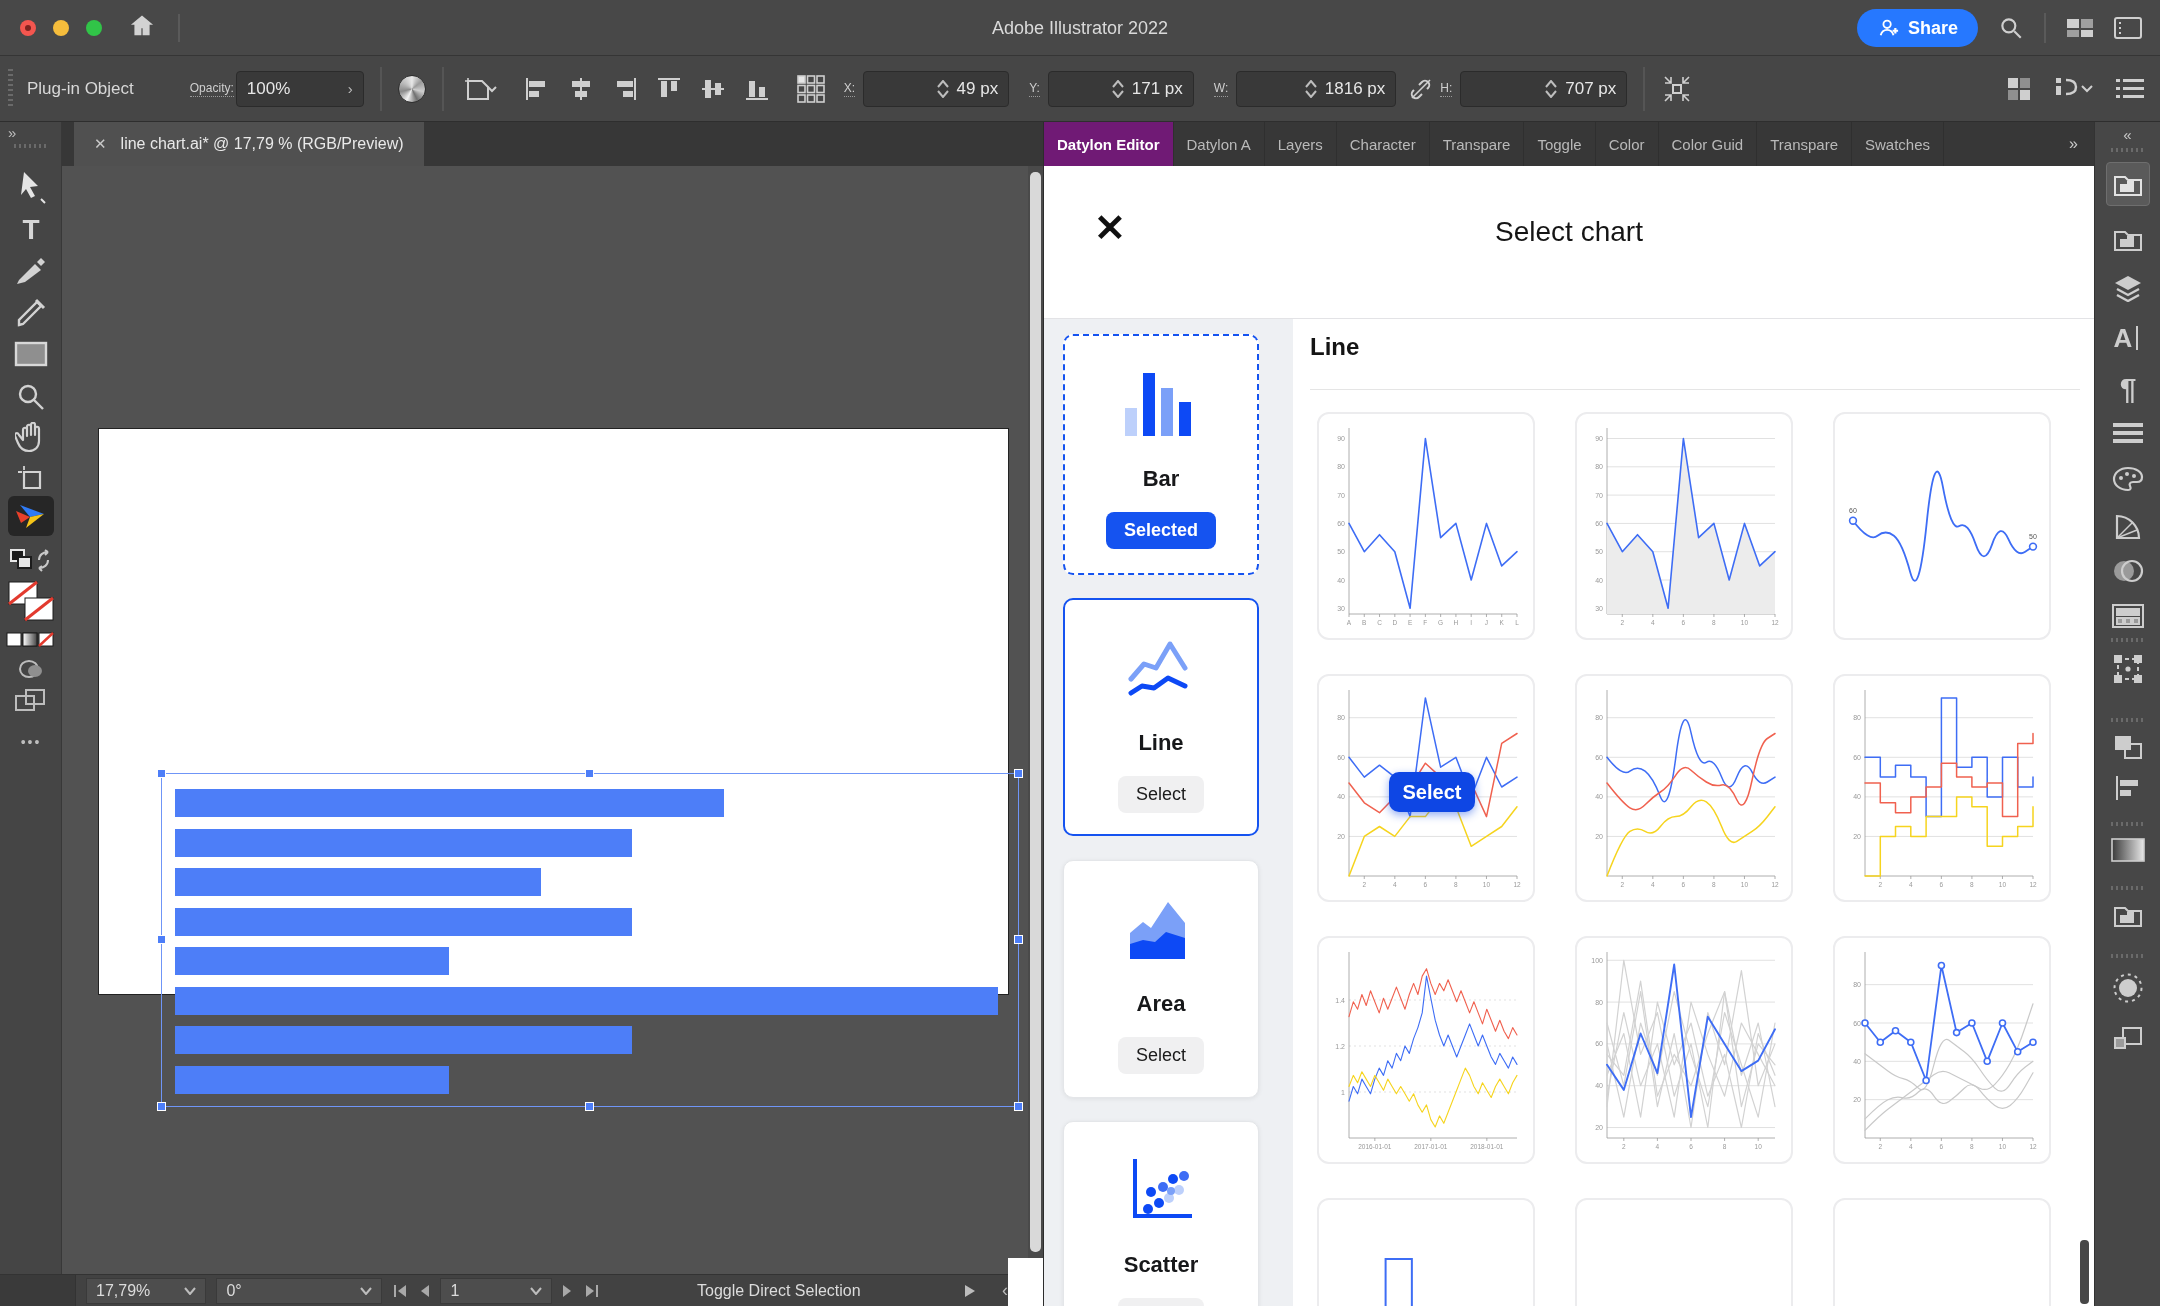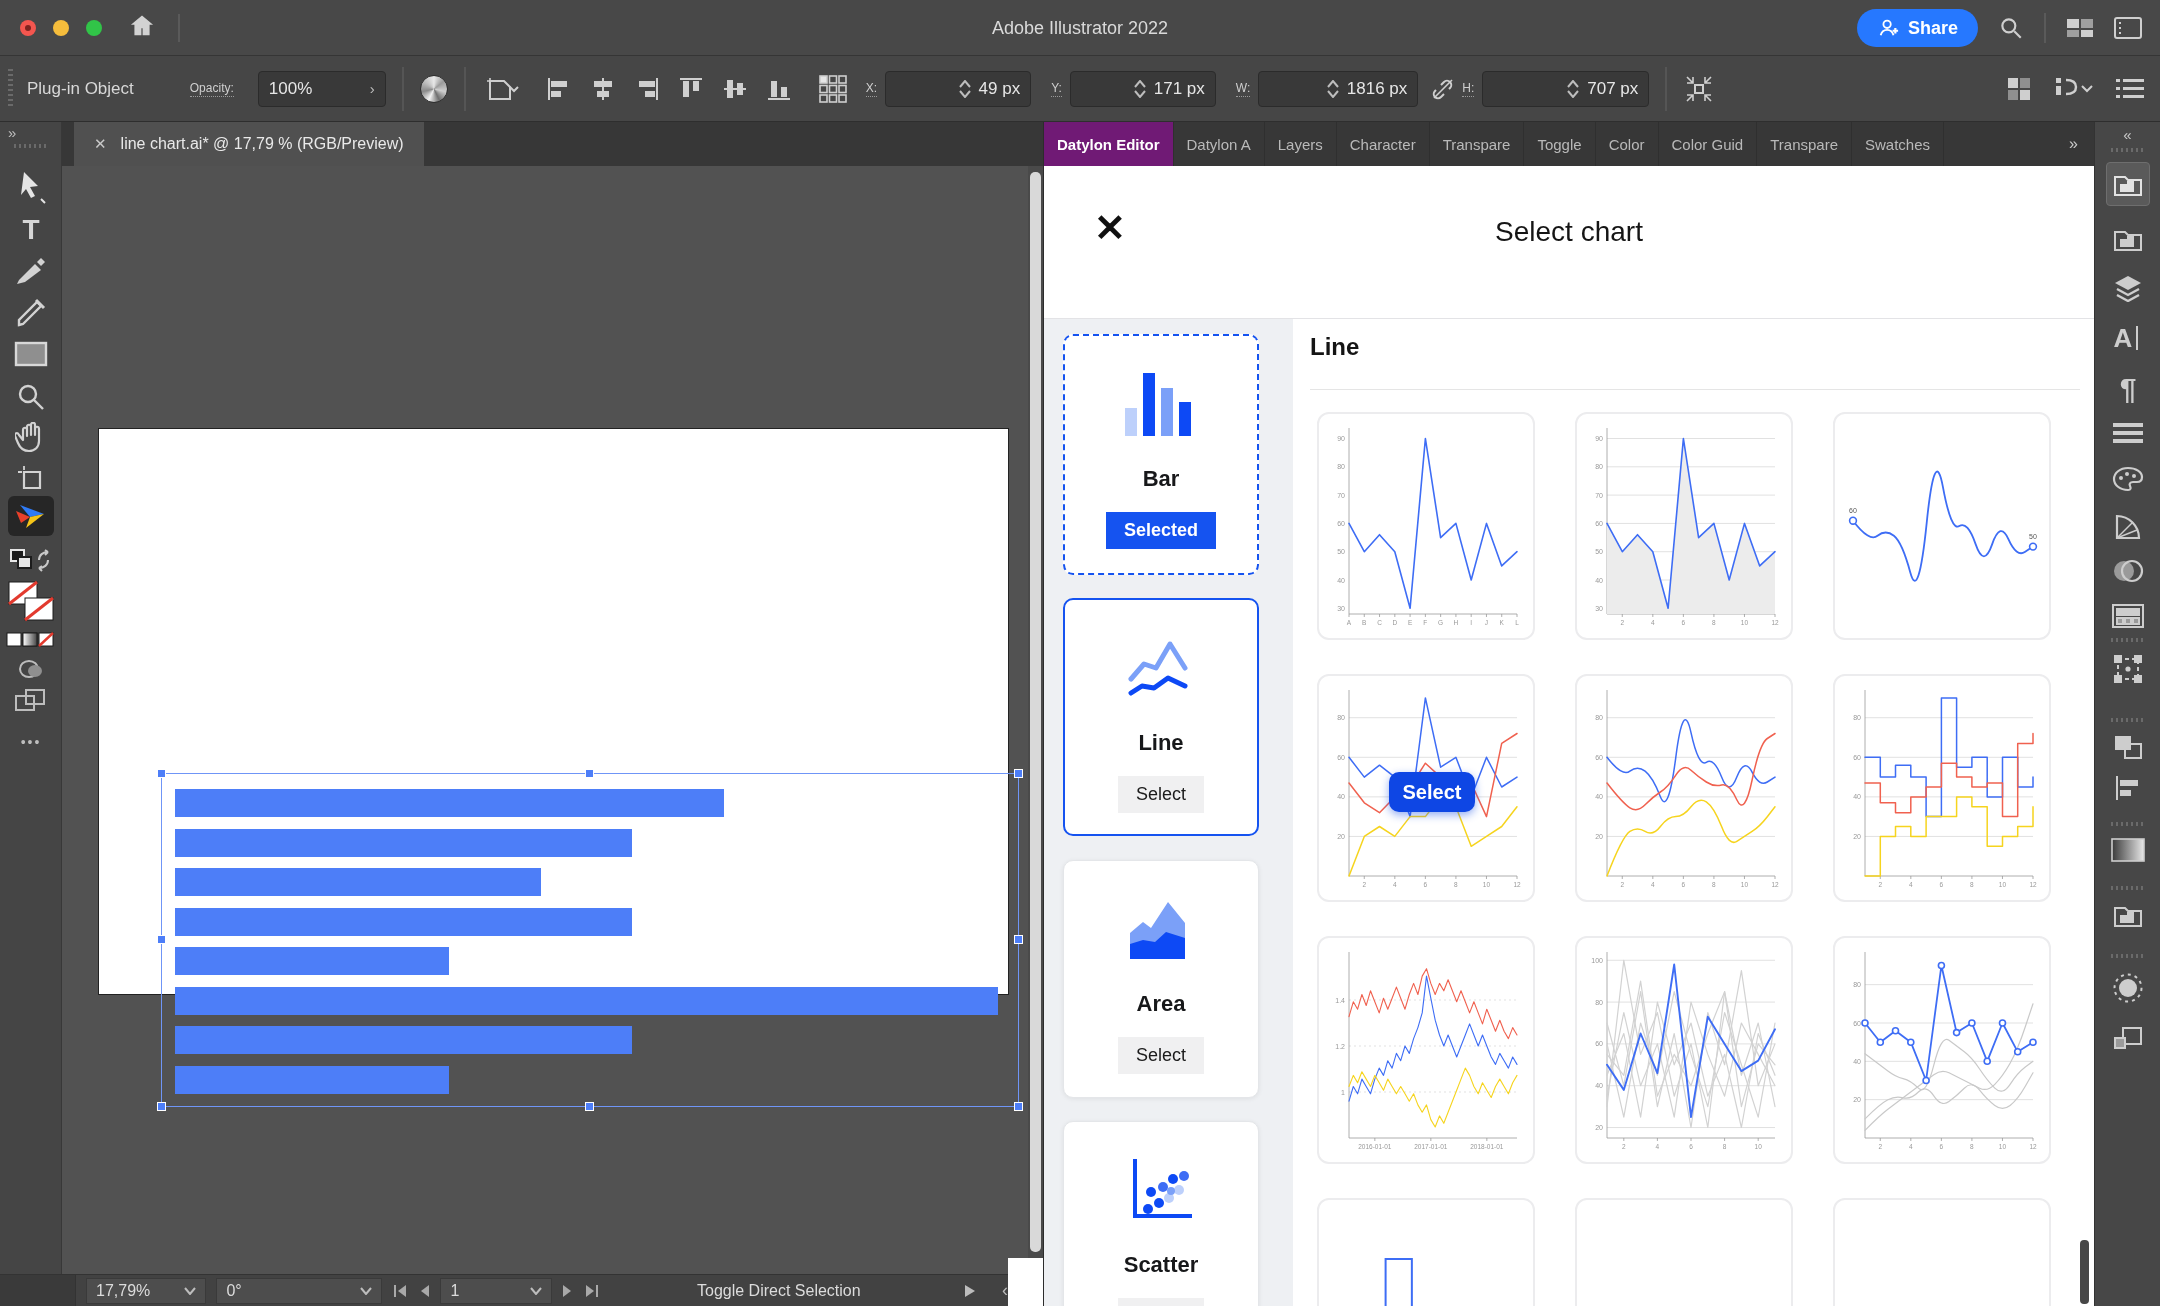--- a/index.html
+++ b/index.html
@@ -77,21 +77,21 @@
   #dlg-sidebar{position:absolute;left:0;top:153px;width:249px;bottom:0;background:#eef0f3;}
   .type-card{position:absolute;left:19px;width:196px;background:#fff;border-radius:10px;display:flex;flex-direction:column;align-items:center;cursor:pointer;}
   .type-card.selected{border:2px dashed #1553f0;}
   .type-card.current{border:2px solid #1553f0;}
   .type-card.normal{border:1px solid #e4e6e9;box-shadow:0 1px 5px rgba(0,0,0,.07);}
   .type-icon{height:108px;display:flex;align-items:center;justify-content:center;margin-top:14px;}
   .type-icon svg{display:none;}
   .type-card[data-icon="bar"] svg[data-icon="bar"],.type-card[data-icon="line"] svg[data-icon="line"],
   .type-card[data-icon="area"] svg[data-icon="area"],.type-card[data-icon="scatter"] svg[data-icon="scatter"]{display:block;}
   .type-label{font-size:22px;font-weight:700;color:#17181a;margin-top:8px;}
-  .type-btn{margin-top:20px;border:none;border-radius:0;font-size:18px;padding:8px 18px;cursor:pointer;background:#f0f0f1;color:#1b1b1b;}
+  .type-btn{margin-top:20px;border:none;border-radius:8px;font-size:18px;padding:8px 18px;cursor:pointer;background:#f0f0f1;color:#1b1b1b;}
   .type-card.selected .type-btn{background:#1553f0;color:#fff;font-weight:700;}
   
   #dlg-content{position:absolute;left:249px;top:153px;right:0;bottom:0;background:#fff;}
   #section-heading{position:absolute;left:17px;top:14px;font-size:24px;font-weight:700;color:#141414;}
   #section-divider{position:absolute;left:17px;right:14px;top:70px;height:1px;background:#e5e5e5;}
   .thumb{position:absolute;width:218px;height:228px;border:2px solid #ececee;border-radius:12px;background:#fff;cursor:pointer;}
   .thumb-chart{position:absolute;left:6px;top:6px;right:6px;bottom:6px;}
   .thumb-select{position:absolute;left:70px;top:96px;width:86px;height:40px;background:#0e46e4;color:#fff;border:none;border-radius:10px;font-size:20px;font-weight:700;cursor:pointer;box-shadow:0 3px 8px rgba(14,70,228,.45);}
   #panel-scroll-thumb{position:absolute;right:5px;bottom:2px;width:9px;height:64px;background:#474747;border-radius:4px;}
 
@@ -151,21 +151,21 @@
             <path d="M6 5v12" stroke-dasharray="2 3"></path>
           </svg>
       </span>
     </div>
   </div>
 
   <div id="controlbar">
     <div class="grip-v"></div>
     <span class="cb-label" style="margin-left:14px;">Plug-in Object</span>
     <span class="dotted-u" style="margin-left:56px;">Opacity:</span>
-    <div class="fld" style="margin-left:24px;width:128px;justify-content:space-between;">
+    <div class="fld" style="margin-left:2px;width:128px;justify-content:space-between;">
       <span>100%</span>
       <span style="color:#bdbdbd;font-size:15px;">›</span>
     </div>
     <div class="cb-sep"></div>
     <div id="color-wheel"></div>
     <div class="cb-sep"></div>
     <span class="cb-icon">
       <svg width="40" height="30" viewBox="0 0 40 30" fill="none" stroke="#cfcfcf" stroke-width="2">
           <path d="M8 7h14l6 6v12H8z"></path>
           <path d="M8 4v3M5 7h3" stroke-width="1.6"></path>

